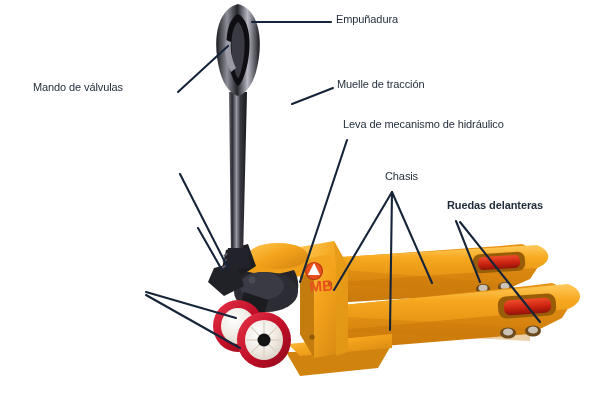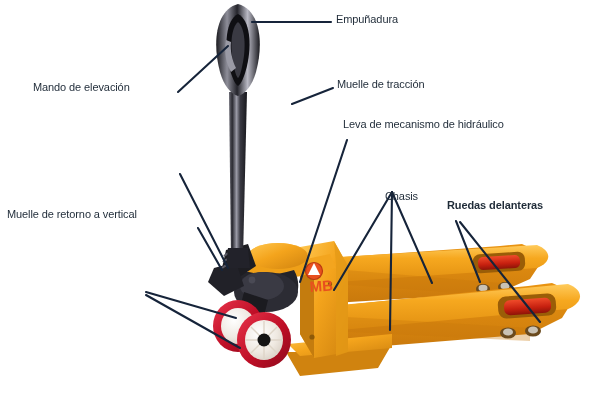--- a/index.html
+++ b/index.html
@@ -206,21 +206,20 @@
         <polyline points="392,192 432,283"></polyline>
         <polyline points="456,221 480,282"></polyline>
         <polyline points="460,222 540,322"></polyline>
         <polyline points="146,292 236,318"></polyline>
         <polyline points="146,295 240,348"></polyline>
       </g>
   </svg>
 
   <div id="labels-layer">
       <div class="label" style="left: 336px; top: 14px;">Empuñadura</div>
-      <div class="label" style="left: 33px; top: 82px;">Mando de elevación</div>
+      <div class="label" style="left: 33px; top: 82px;">Mando de válvulas</div>
       <div class="label" style="left: 337px; top: 79px;">Muelle de tracción</div>
       <div class="label" style="left: 343px; top: 119px;">Leva de mecanismo de hidráulico</div>
-      <div class="label" style="left: 385px; top: 171px; margin-top: 20px;">Chasis</div>
-      <div class="label" style="left: 7px; top: 209px;">Muelle de retorno a vertical</div>
+      <div class="label" style="left: 385px; top: 171px;">Chasis</div>
       <div class="label" style="left: 447px; top: 200px; font-weight: bold;">Ruedas delanteras</div>
     </div>
 
 </div>
 
 </body></html>

